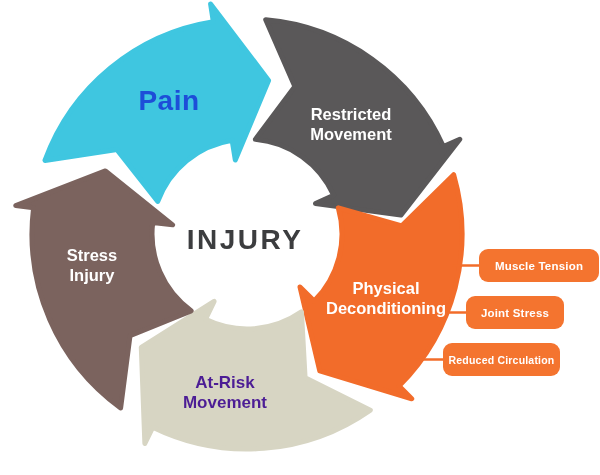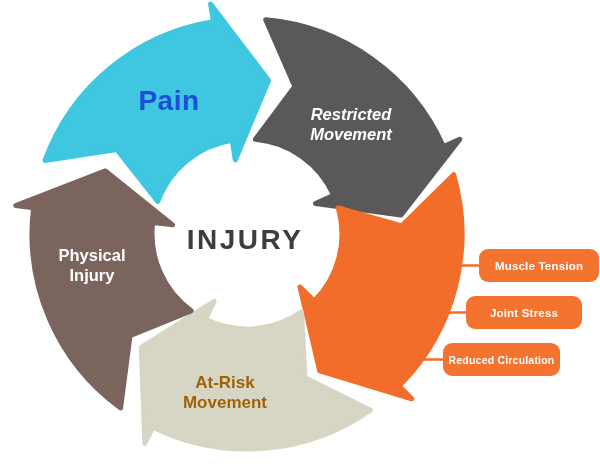--- a/index.html
+++ b/index.html
@@ -25,21 +25,21 @@
     text-align:center;font-size:28px;line-height:39px;font-weight:bold;
     letter-spacing:2.5px;white-space:nowrap;
   }
   .cycle-title span{display:block;}
   .factor{
     position:absolute;height:33px;border-radius:9px;
     display:flex;align-items:center;justify-content:center;
     font-weight:bold;font-size:11.5px;letter-spacing:.2px;
   }
   .factor-1{left:479px;top:249px;width:120px;border-radius:9px;}
-  .factor-2{left:466px;top:296px;width:116px;}
+  .factor-2{left:466px;top:296px;width:98px;}
   .factor-3{left:443px;top:343px;width:117px;font-size:10.5px;}
 </style>
 </head>
 <body>
 
 <div class="stage">
 
   <svg class="arrows" width="600" height="475" viewBox="0 0 600 475">
     <defs>
       <path id="cycle-segment" d="M36.7,189.3 A215,215 0 0 1 184.1,28.4 L178.9,11.2 L247,79
@@ -57,33 +57,37 @@
     <path class="connector" d="M441,312.5 L466,312.5" stroke="#F26C2A"></path>
     <path class="connector" d="M415,359.5 L443,359.5" stroke="#F26C2A"></path>
   </svg>
 
   <div class="cycle-title" style="color: rgb(60, 61, 63);">
     <span>INJURY</span>
   </div>
 
   <div class="label pain-label" style="color: #1d4ed8;">Pain</div>
 
-  <div class="label restricted-label" style="color: rgb(255, 255, 255); font-style: italic;">
+  <div class="label restricted-label" style="color: rgb(255, 255, 255);">
     <span>Restricted</span>
     <span>Movement</span>
   </div>
 
+  <div class="label decond-label" style="color: rgb(255, 255, 255);">
+    <span>Physical</span>
+    <span>Deconditioning</span>
+  </div>
 
-  <div class="label atrisk-label" style="color: #a16207;">
+  <div class="label atrisk-label" style="color: #4c1d95;">
     <span>At-Risk</span>
     <span>Movement</span>
   </div>
 
   <div class="label overuse-label" style="color: rgb(255, 255, 255);">
-    <span>Physical</span>
+    <span>Stress</span>
     <span>Injury</span>
   </div>
 
   <div class="factor factor-1" style="background-color: rgb(244, 116, 47); color: rgb(255, 255, 255);">Muscle Tension</div>
   <div class="factor factor-2" style="background-color: rgb(244, 116, 47); color: rgb(255, 255, 255);">Joint Stress</div>
   <div class="factor factor-3" style="background-color: rgb(244, 116, 47); color: rgb(255, 255, 255);">Reduced Circulation</div>
 
 </div>
 
 </body></html>

